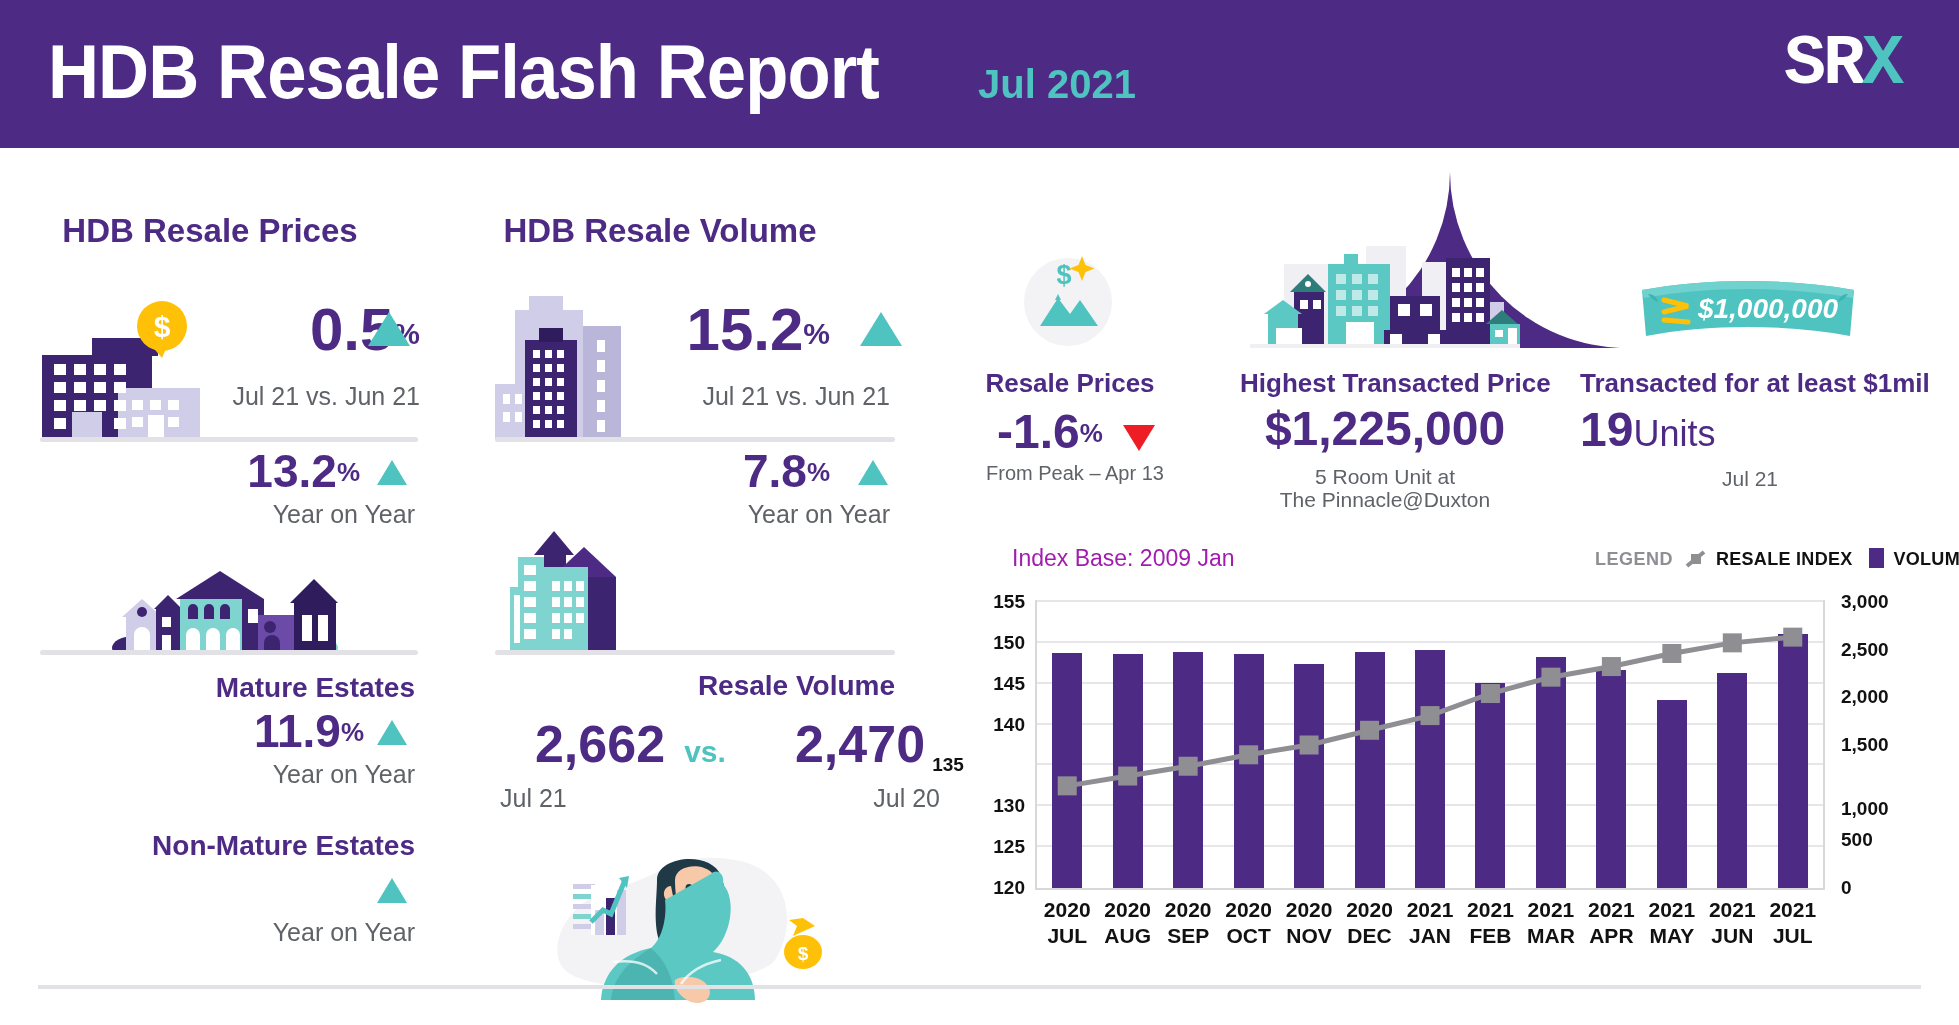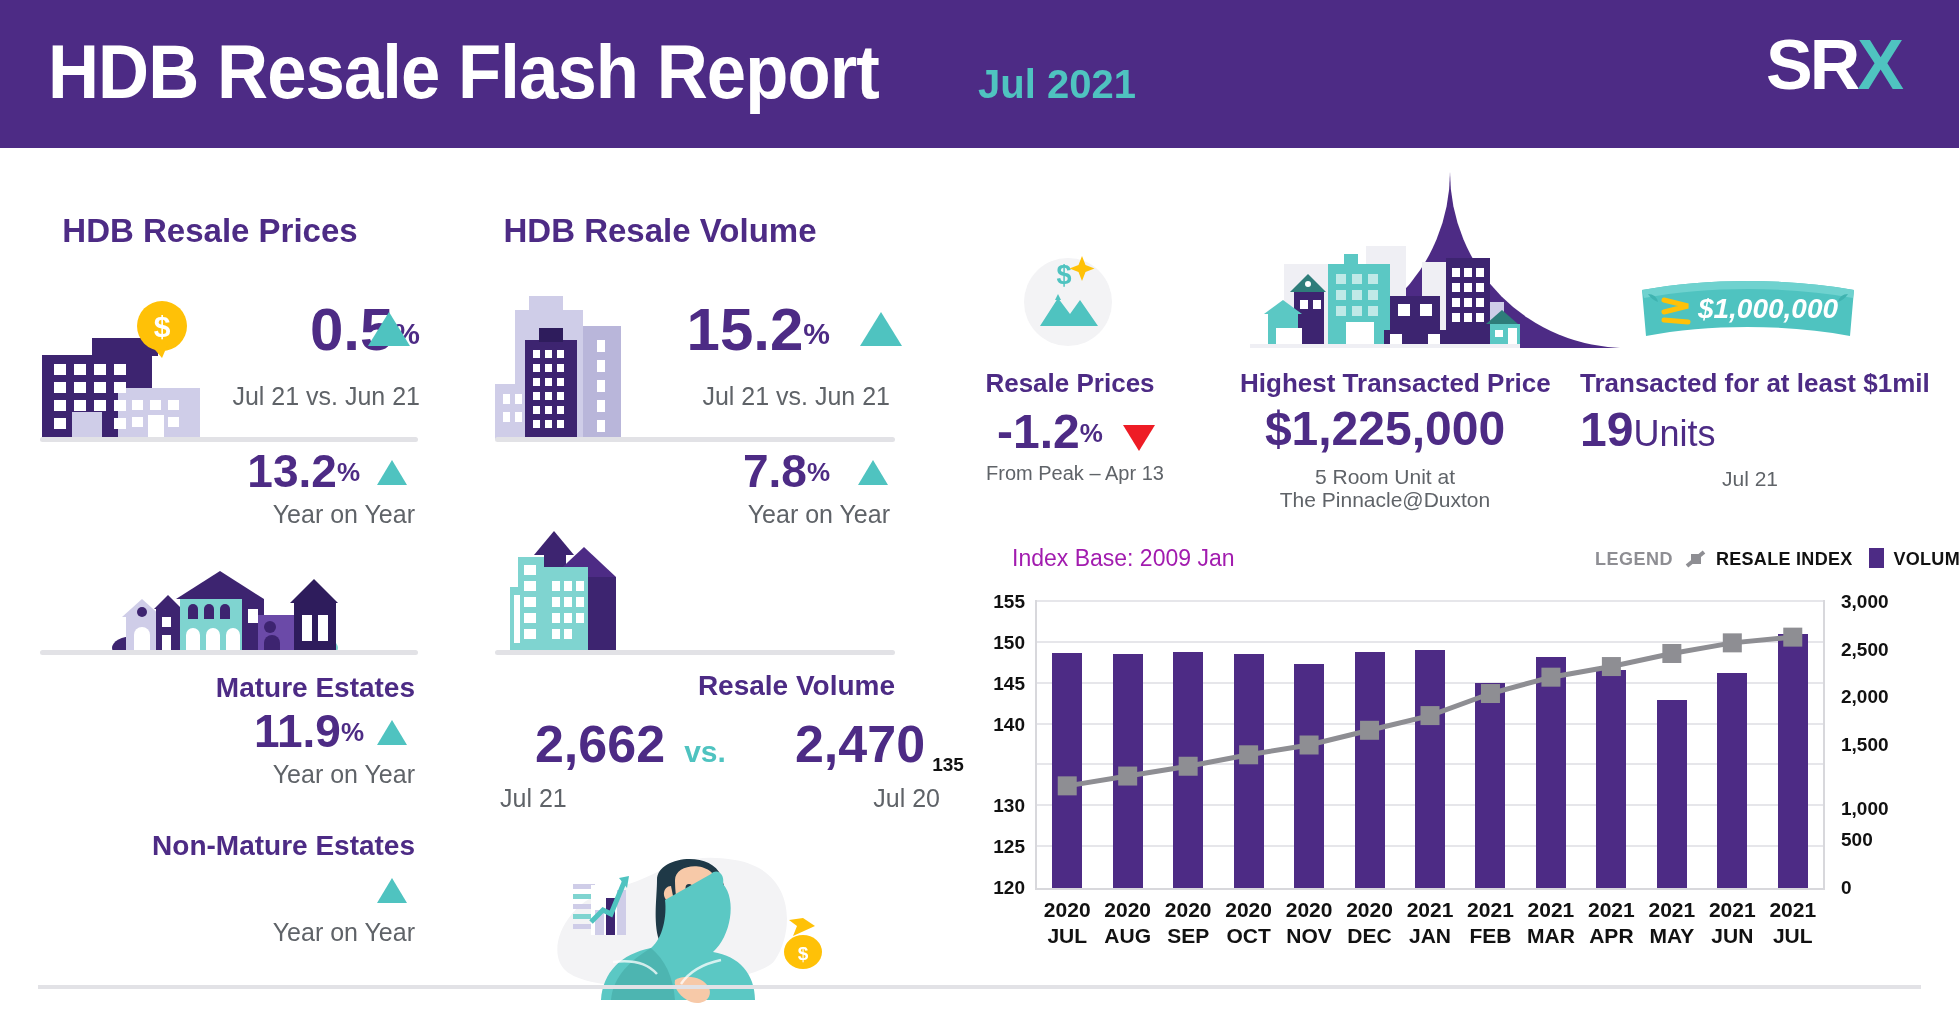--- a/index.html
+++ b/index.html
@@ -24,21 +24,21 @@
     white-space: nowrap;
   }
   .header-sub {
     position: absolute; left: 978px; top: 62px;
     font-size: 40px; font-weight: 700; color:#4fc3c0;
     white-space: nowrap;
   }
   .logo {
     position: absolute; right: 58px; top: 30px;
     font-size: 70px; font-weight: 700; letter-spacing:-3px;
-    color:#ffffff; line-height:1;
+    color:#ffffff; line-height:1;font-family:Liberation Mono, monospace;
   }
   .logo .x { color:#4fc3c0; }
 
   
   .notch-wrap {
     position:absolute; left:1280px; top:148px; width:340px; height:200px;
     overflow:hidden;
   }
   .notch {
     position:absolute; left:0; top:-148px; width:340px; height:348px;
@@ -355,21 +355,21 @@
     <svg width="100" height="100" viewBox="0 0 100 100">
       <circle cx="50" cy="54" r="44" fill="#f3f3f5"></circle>
       <path d="M22 78 L40 50 L52 66 L62 52 L80 78 Z" fill="#4fc3c0"></path>
       <path d="M43 52 L40 46 L37 52 Z" fill="#4fc3c0"></path>
       <text x="46" y="36" font-size="27" font-weight="700" fill="#4fc3c0" text-anchor="middle" font-family="Liberation Sans">$</text>
       <path d="M64 8 l3.5 9 l9 3.5 l-9 3.5 l-3.5 9 l-3.5 -9 l-9 -3.5 l9 -3.5 Z" fill="#ffc107"></path>
     </svg>
   </div>
   <div class="abs col-title" style="left:975px; top:368px; width:190px; font-size:26px;">Resale Prices</div>
   <div class="abs" style="left:975px; top:408px; width:150px; text-align:center; white-space:nowrap;">
-    <span class="bignum" style="font-size:48px;">-1.2</span><span class="pct" style="font-size:26px;">%</span>
+    <span class="bignum" style="font-size:48px;">-1.6</span><span class="pct" style="font-size:26px;">%</span>
   </div>
   <span class="tri-down abs" style="left:1123px; top:425px;"></span>
   <div class="abs caption" style="left:975px; top:462px; width:200px; text-align:center; font-size:20px;">From Peak – Apr 13</div>
 
   <div class="abs" style="left:1250px; top:238px;">
     <svg width="270" height="110" viewBox="0 0 270 110">
       <rect x="34" y="26" width="46" height="80" fill="#efeff4"></rect>
       <rect x="116" y="8" width="40" height="98" fill="#efeff4"></rect>
       <rect x="172" y="24" width="44" height="82" fill="#efeff4"></rect>
       <rect x="0" y="106" width="270" height="4" fill="#efeff4"></rect>

